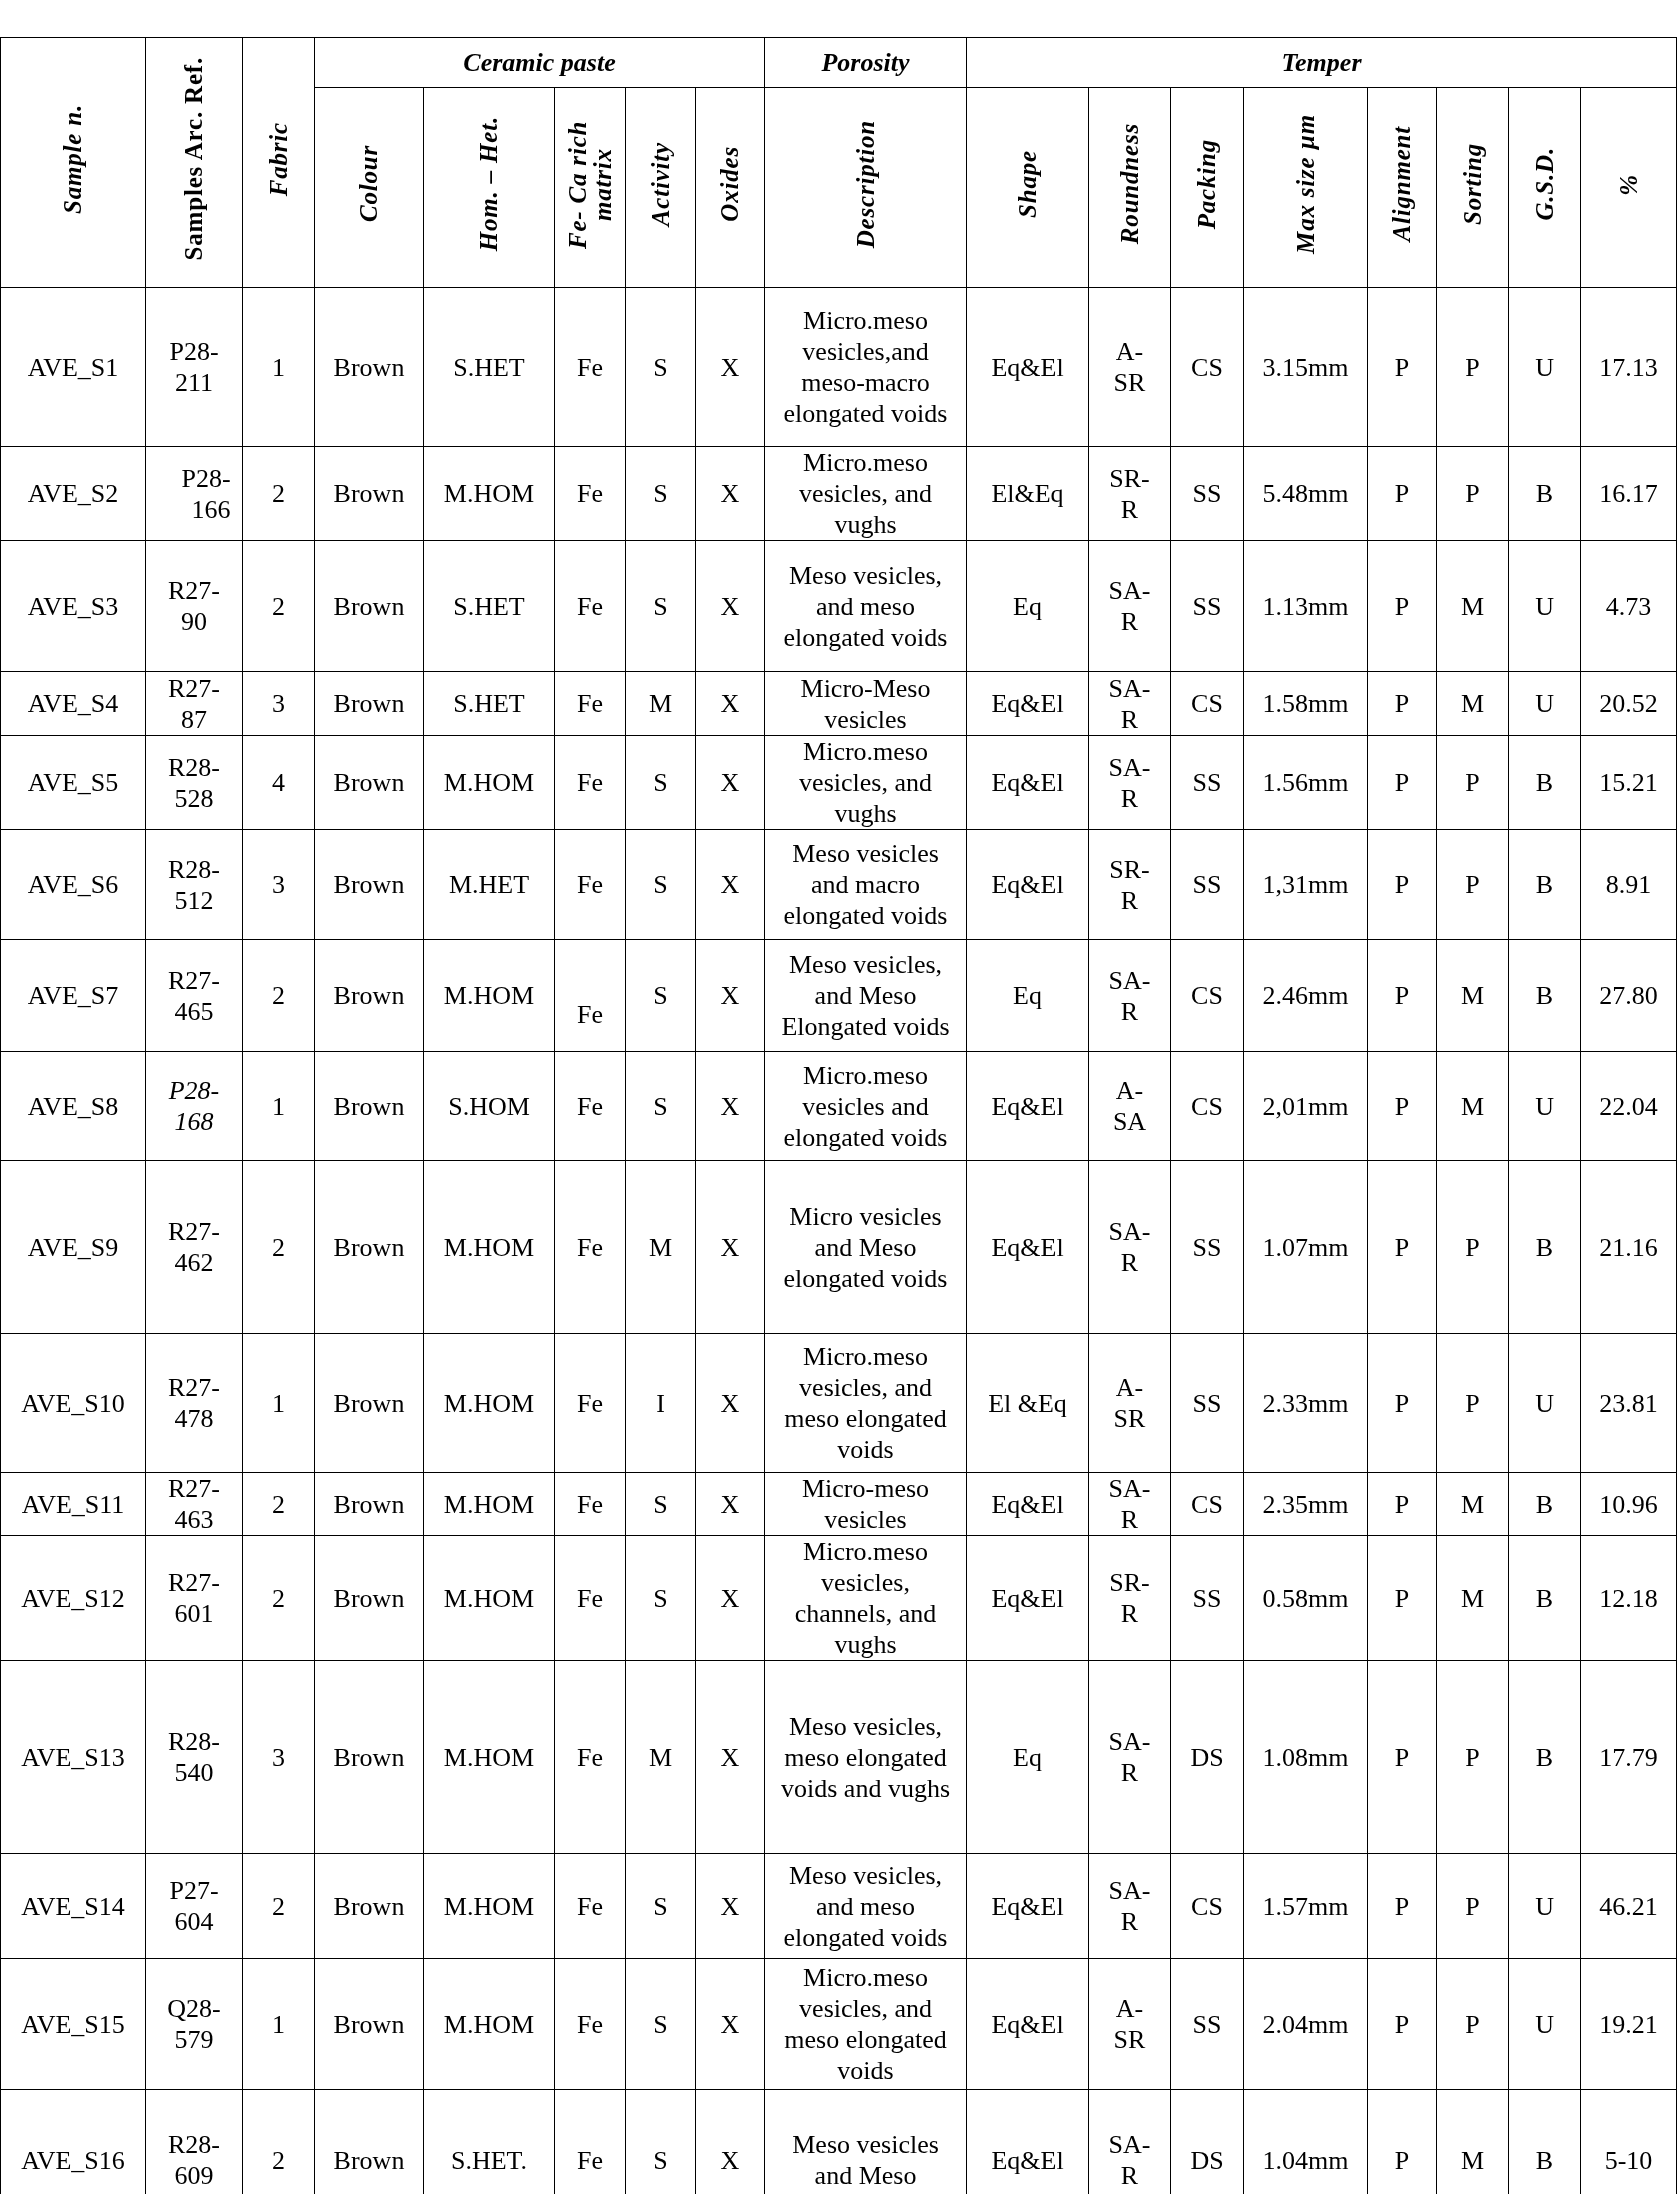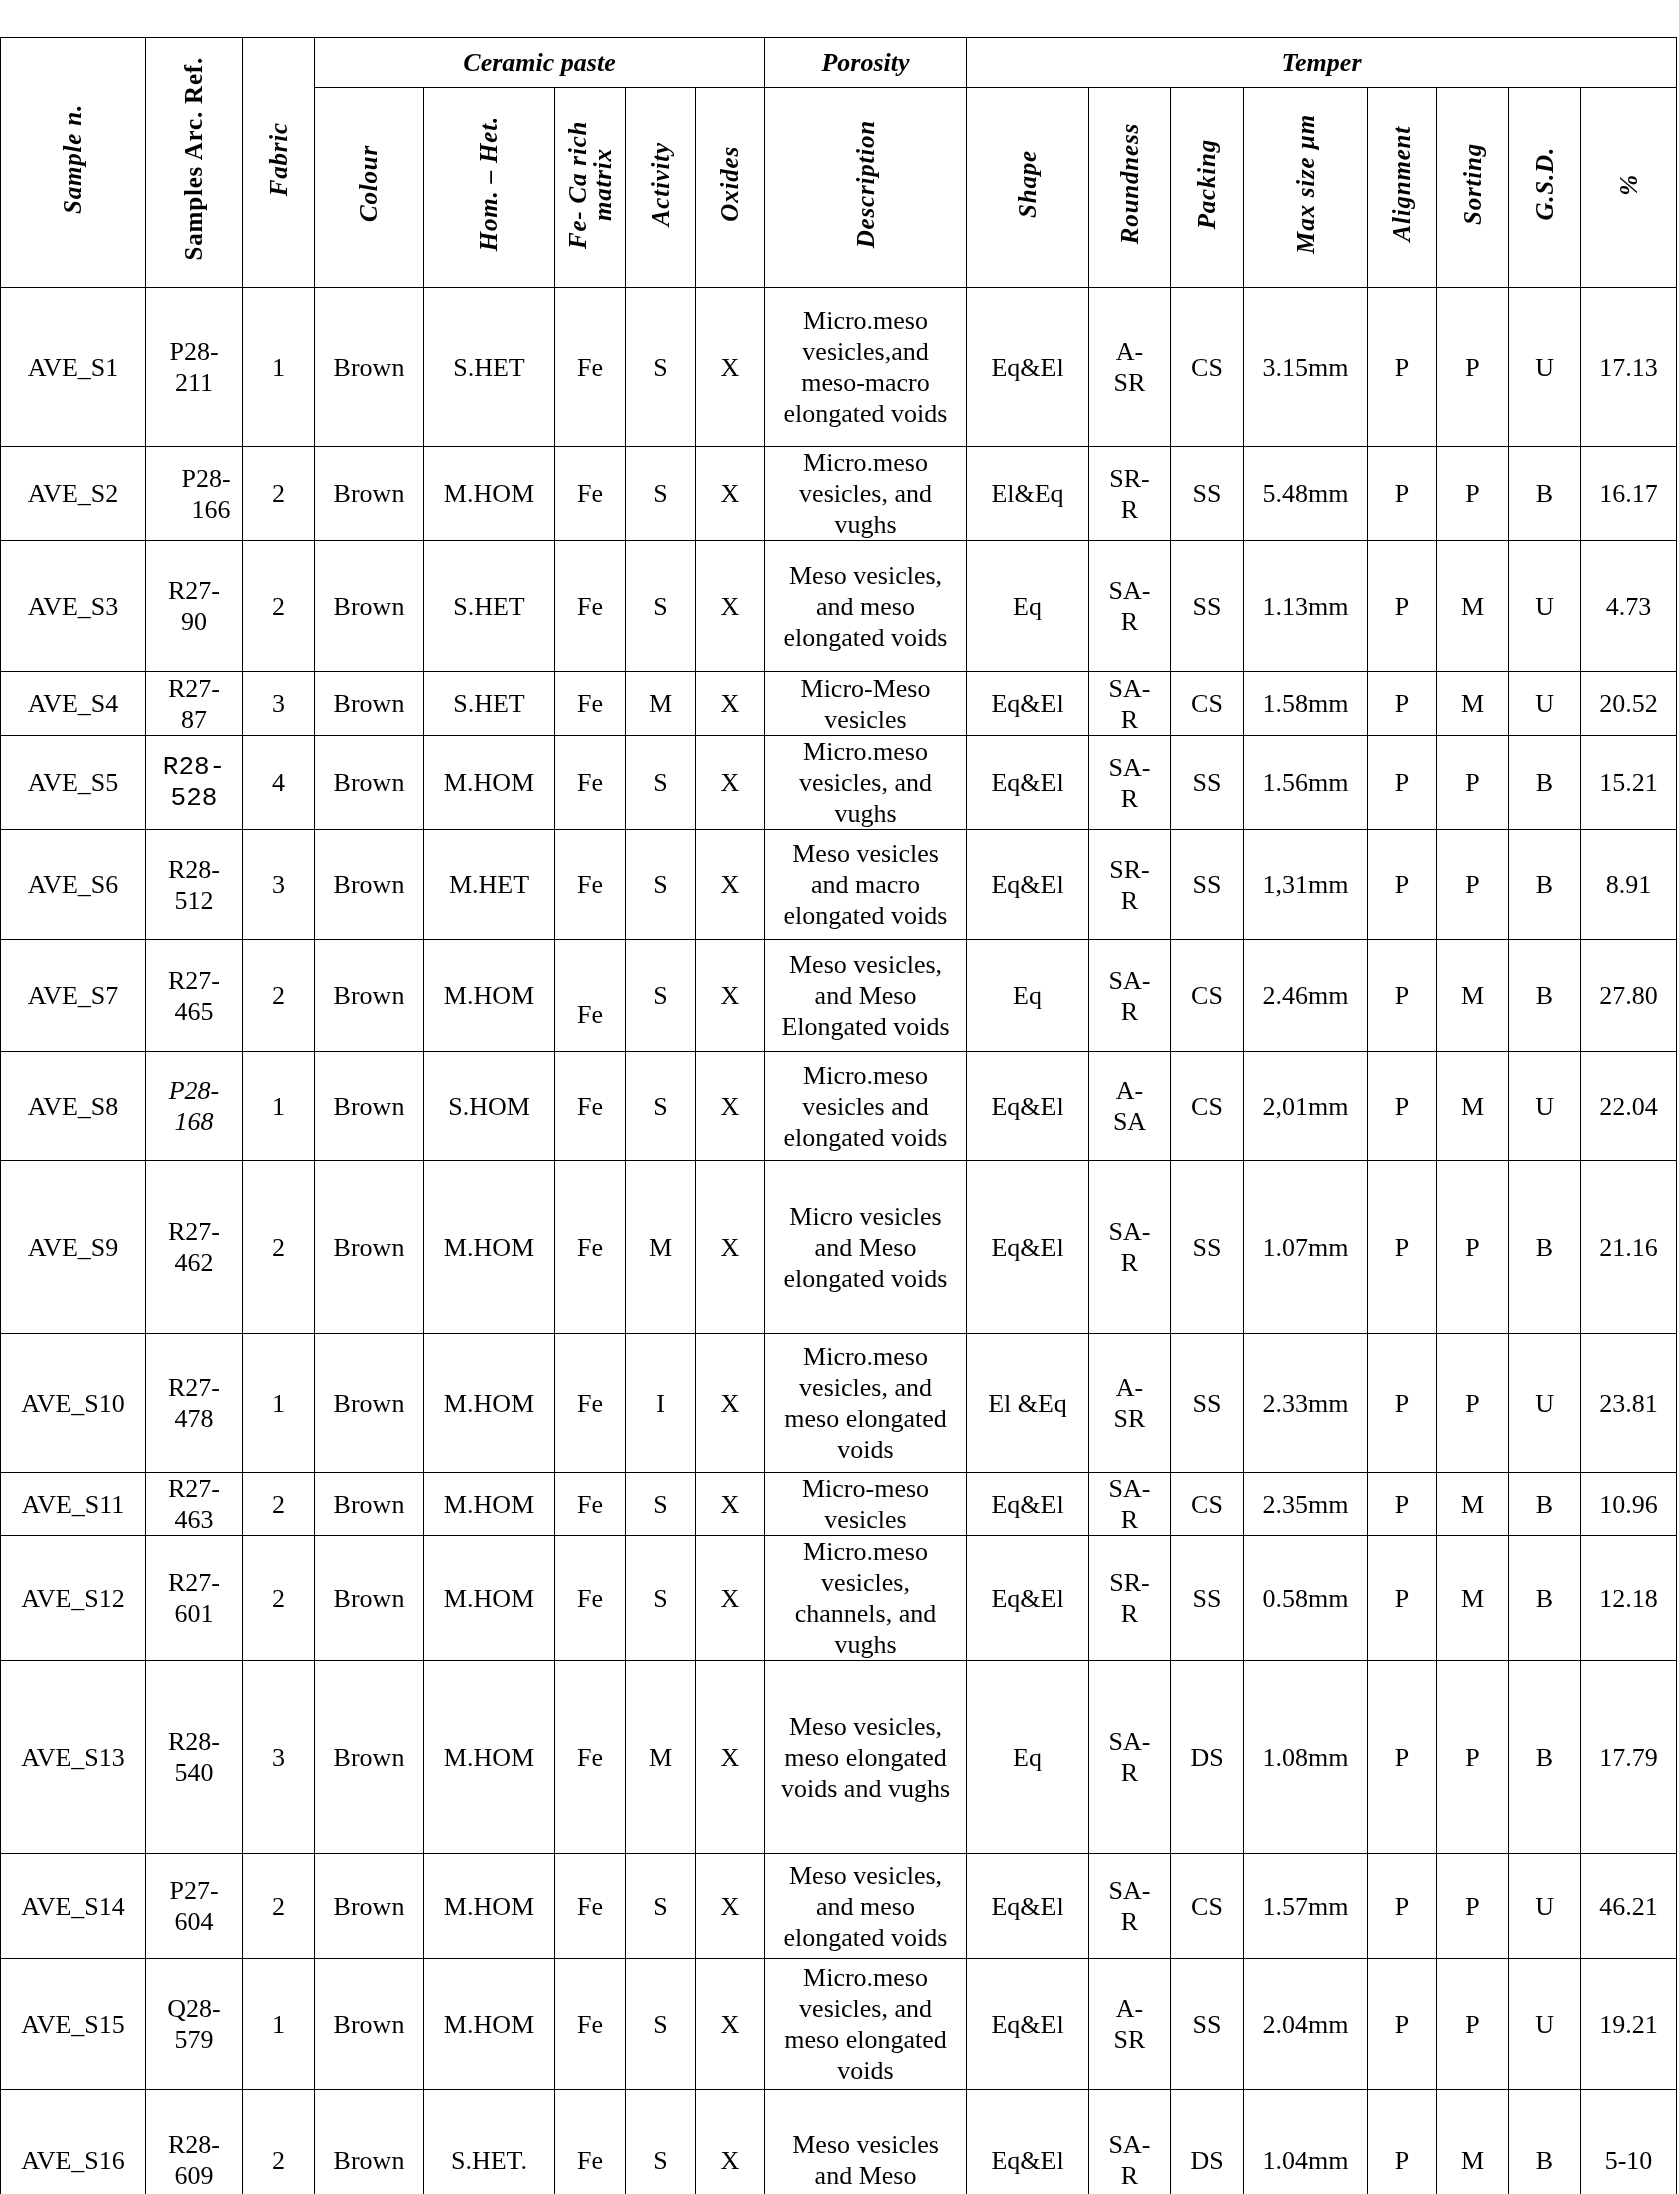--- a/index.html
+++ b/index.html
@@ -148,21 +148,21 @@
         <td style="padding: 0px 14.7px;">SA-R</td>
         <td>CS</td>
         <td>1.58mm</td>
         <td>P</td>
         <td>M</td>
         <td>U</td>
         <td>20.52</td>
       </tr>
       <tr style="height: 82px;">
         <td>AVE_S5</td>
-        <td style="padding: 0px 11.4px; font-family: Liberation Mono, monospace;">R28-528</td>
+        <td style="padding: 0px 11.4px;">R28-528</td>
         <td>4</td>
         <td>Brown</td>
         <td>M.HOM</td>
         <td>Fe</td>
         <td>S</td>
         <td>X</td>
         <td class="desc">Micro.meso vesicles, and vughs</td>
         <td>Eq&amp;El</td>
         <td style="padding: 0px 14.7px;">SA-R</td>
         <td>SS</td>

